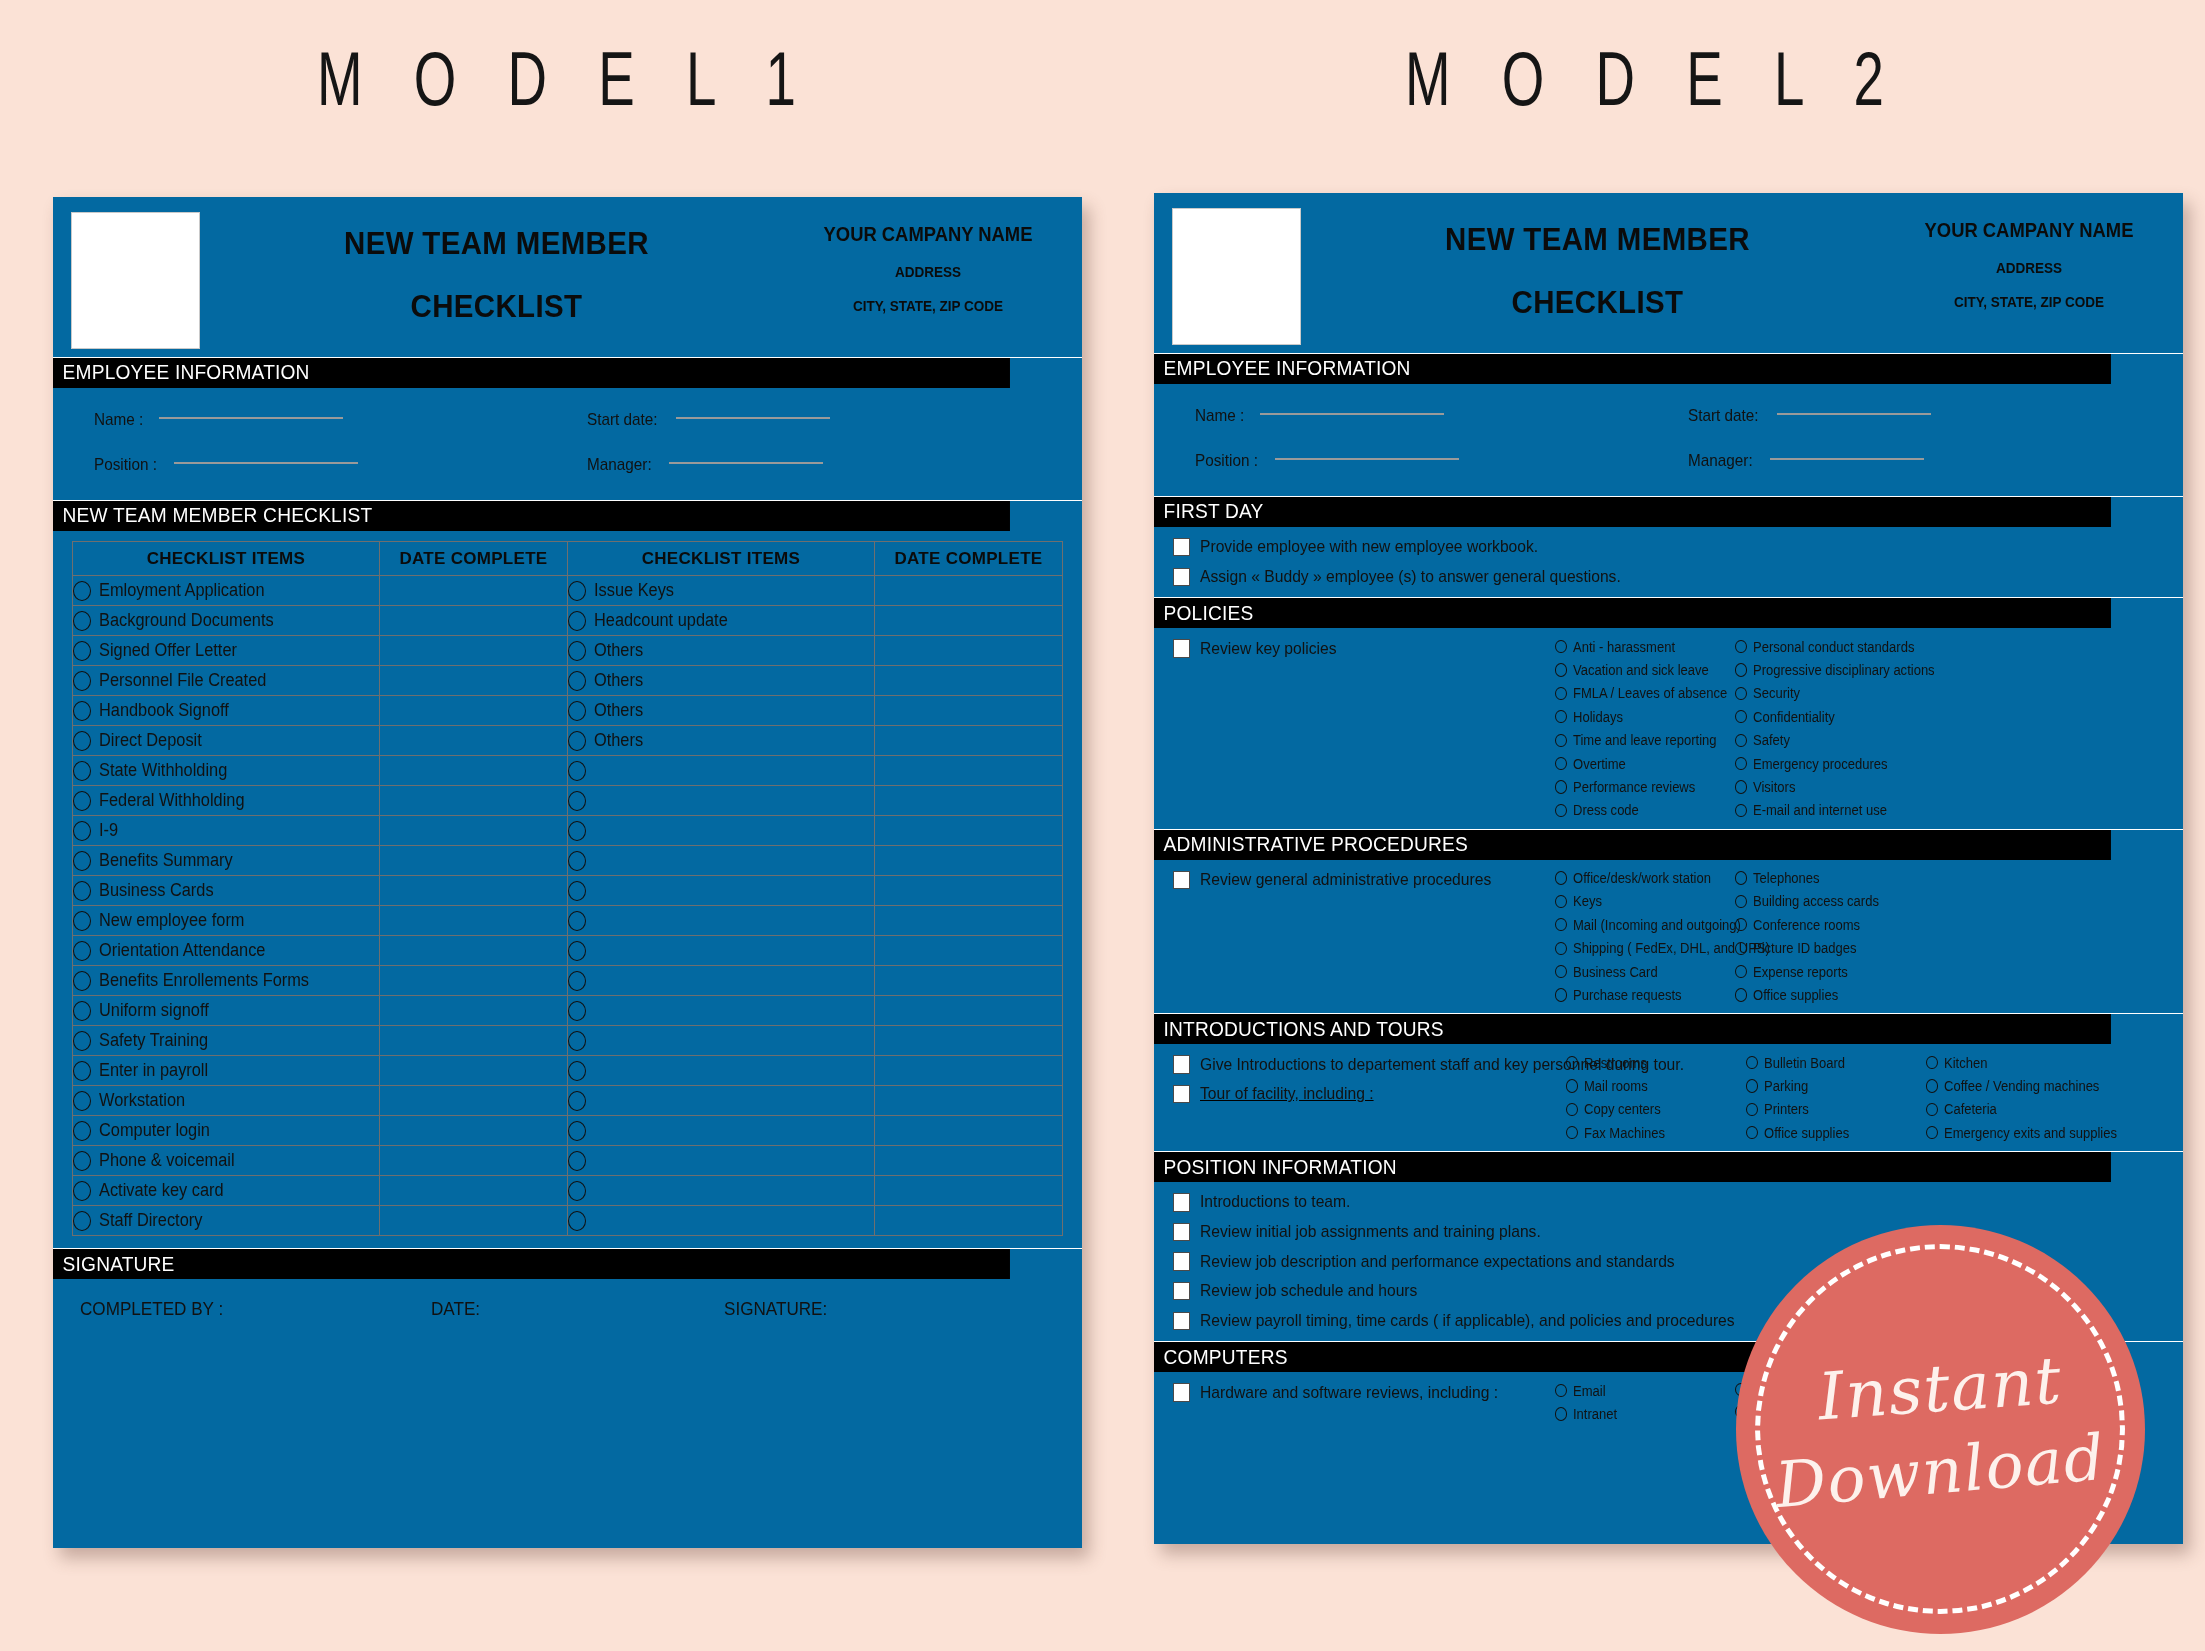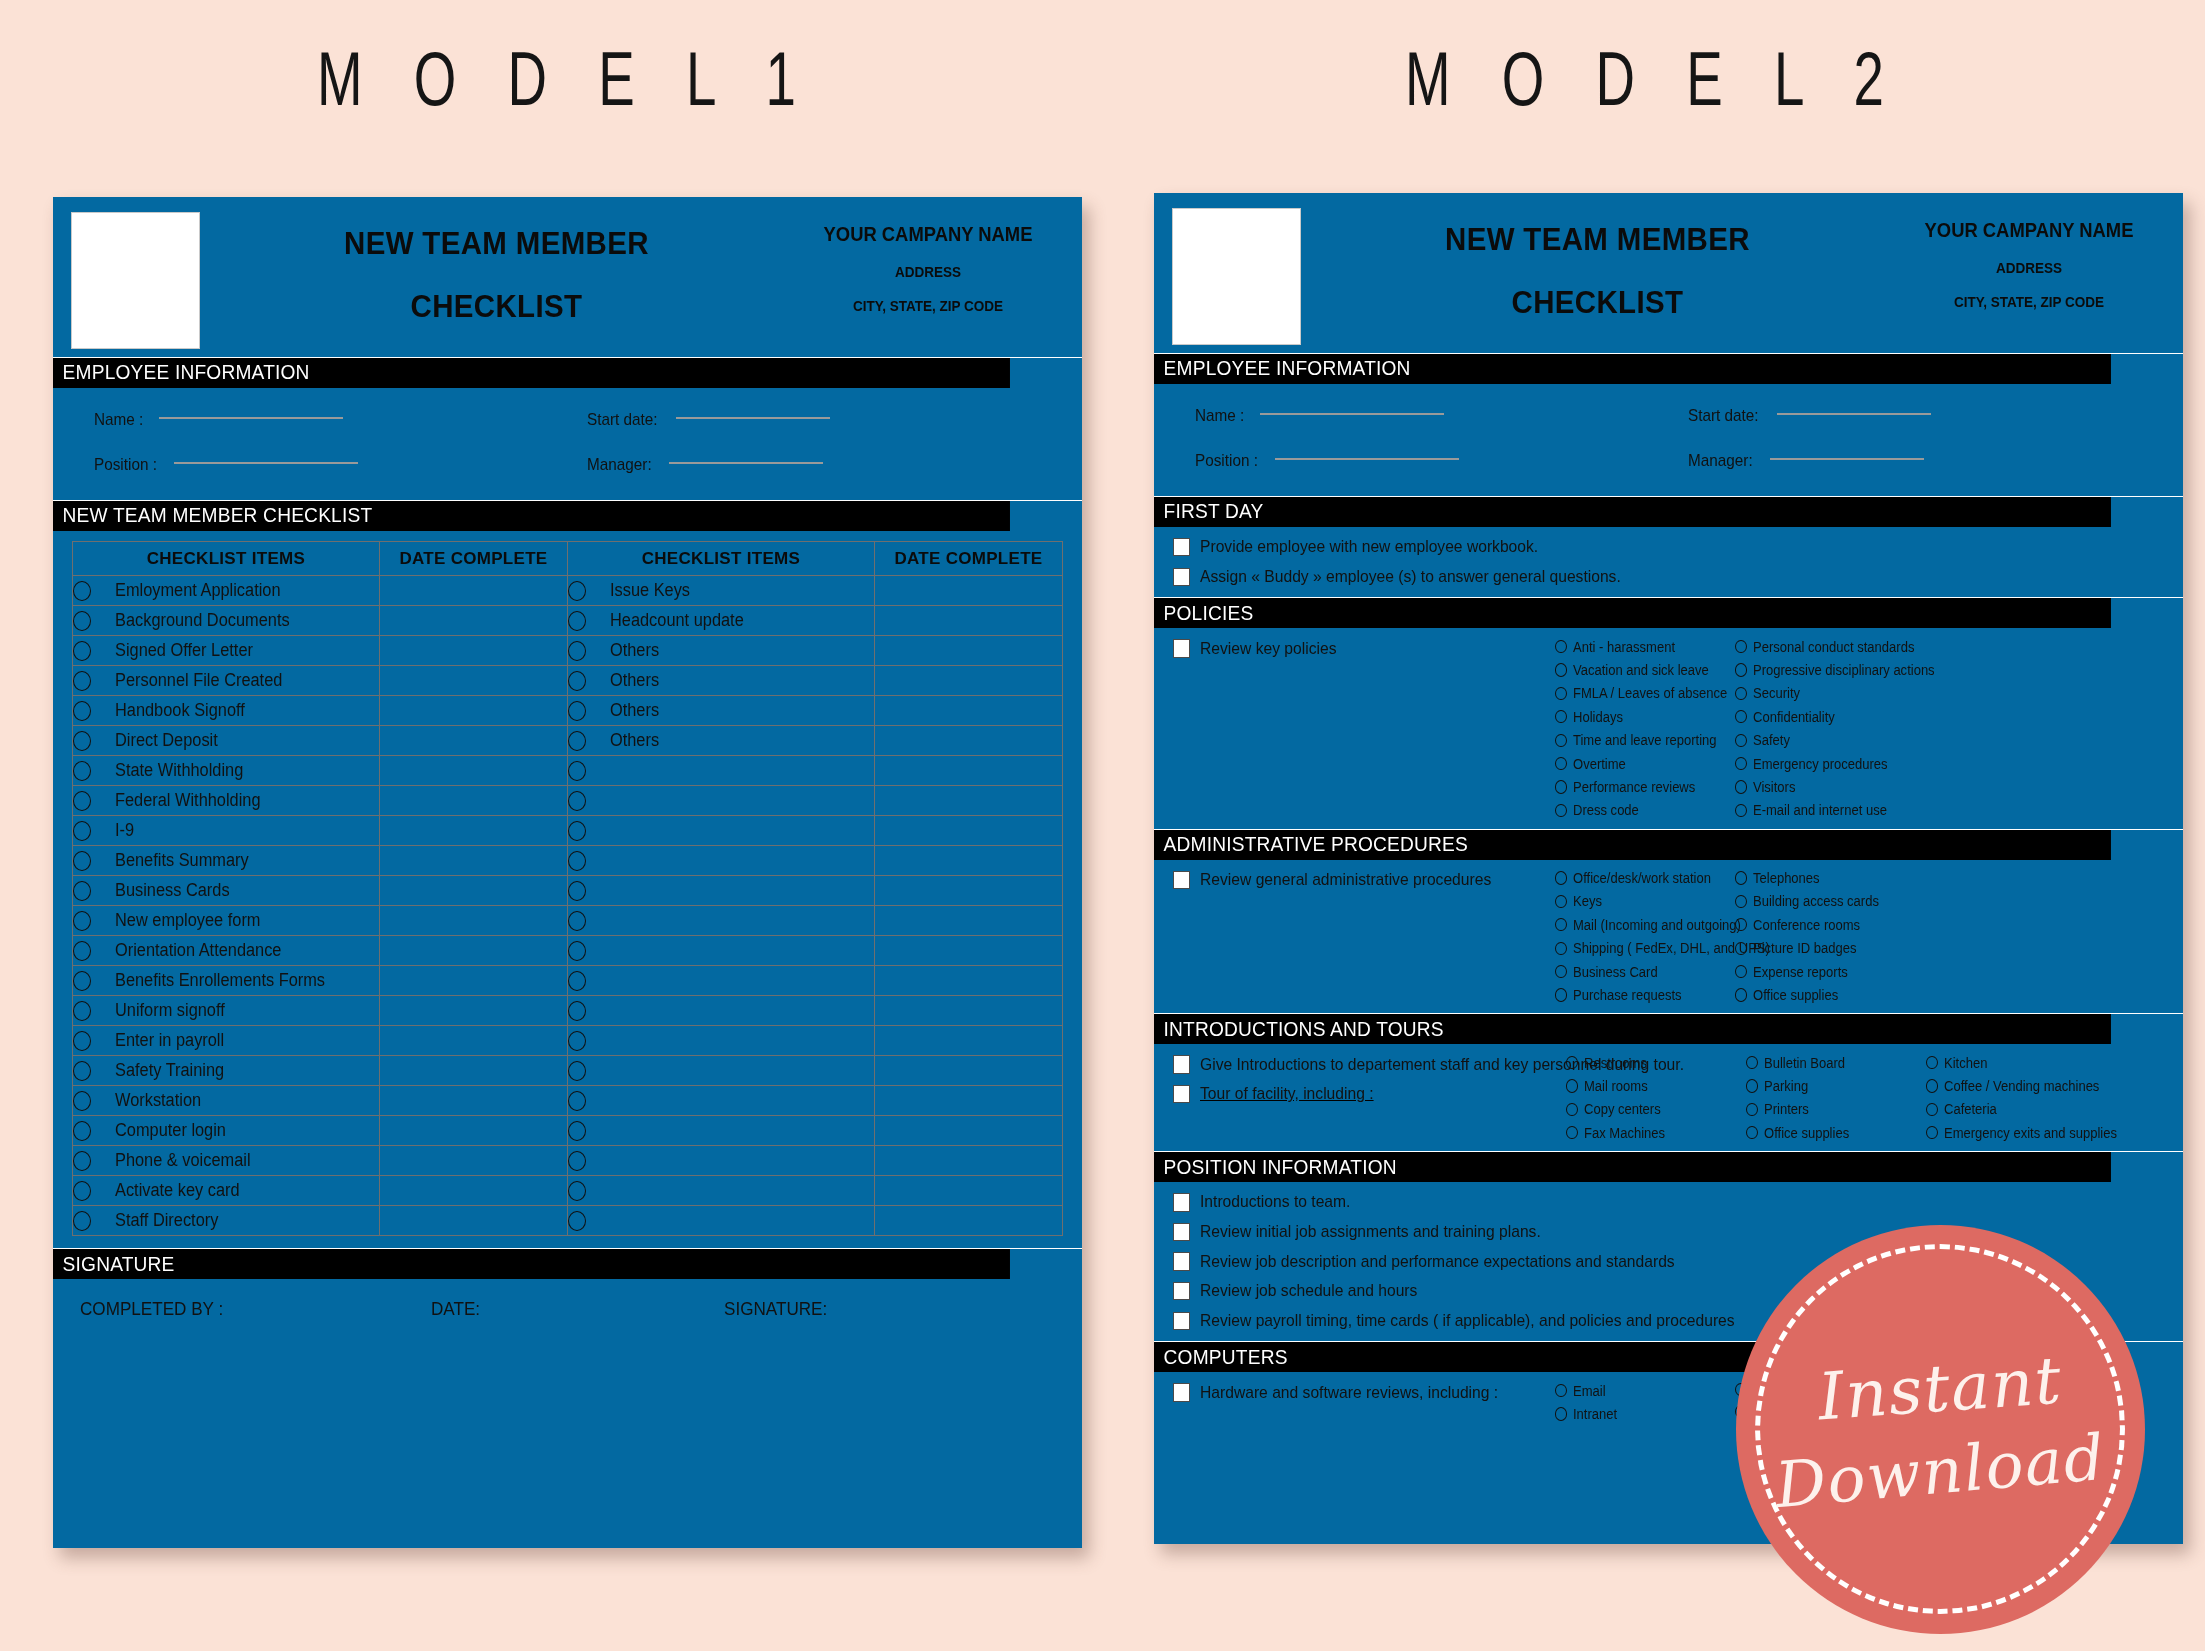--- a/index.html
+++ b/index.html
@@ -157,21 +157,21 @@
     font-weight: bold;
     font-size: 17px;
     color: #0b0b0b;
     text-align: center;
     height: 34px;
     letter-spacing: 0.3px;
   }
   .col-item { width: 31%; }
   .col-date { width: 19%; }
   td.item-cell { padding-left: 7.4px; }
-  .item-inner { display: flex; align-items: center; gap: 24px; }
+  .item-inner { display: flex; align-items: center; gap: 8px; }
   .radio {
     width: 18.4px; height: 20.6px;
     border: 1.9px solid #111;
     border-radius: 50%;
     flex: 0 0 auto;
   }
   .item-text {
     font-family: "Liberation Sans Narrow", "Liberation Sans", sans-serif;
     font-size: 17.6px;
     color: #111;
@@ -586,37 +586,37 @@
                 <span class="radio"></span>
                 <span class="item-text"></span>
               </div>
             </td>
             <td></td>
           </tr>
           <tr>
             <td class="item-cell">
               <div class="item-inner">
                 <span class="radio"></span>
+                <span class="item-text">Safety Training</span>
+              </div>
+            </td>
+            <td></td>
+            <td class="item-cell">
+              <div class="item-inner">
+                <span class="radio"></span>
+                <span class="item-text"></span>
+              </div>
+            </td>
+            <td></td>
+          </tr>
+          <tr>
+            <td class="item-cell">
+              <div class="item-inner">
+                <span class="radio"></span>
                 <span class="item-text">Enter in payroll</span>
-              </div>
-            </td>
-            <td></td>
-            <td class="item-cell">
-              <div class="item-inner">
-                <span class="radio"></span>
-                <span class="item-text"></span>
-              </div>
-            </td>
-            <td></td>
-          </tr>
-          <tr>
-            <td class="item-cell">
-              <div class="item-inner">
-                <span class="radio"></span>
-                <span class="item-text">Safety Training</span>
               </div>
             </td>
             <td></td>
             <td class="item-cell">
               <div class="item-inner">
                 <span class="radio"></span>
                 <span class="item-text"></span>
               </div>
             </td>
             <td></td>

